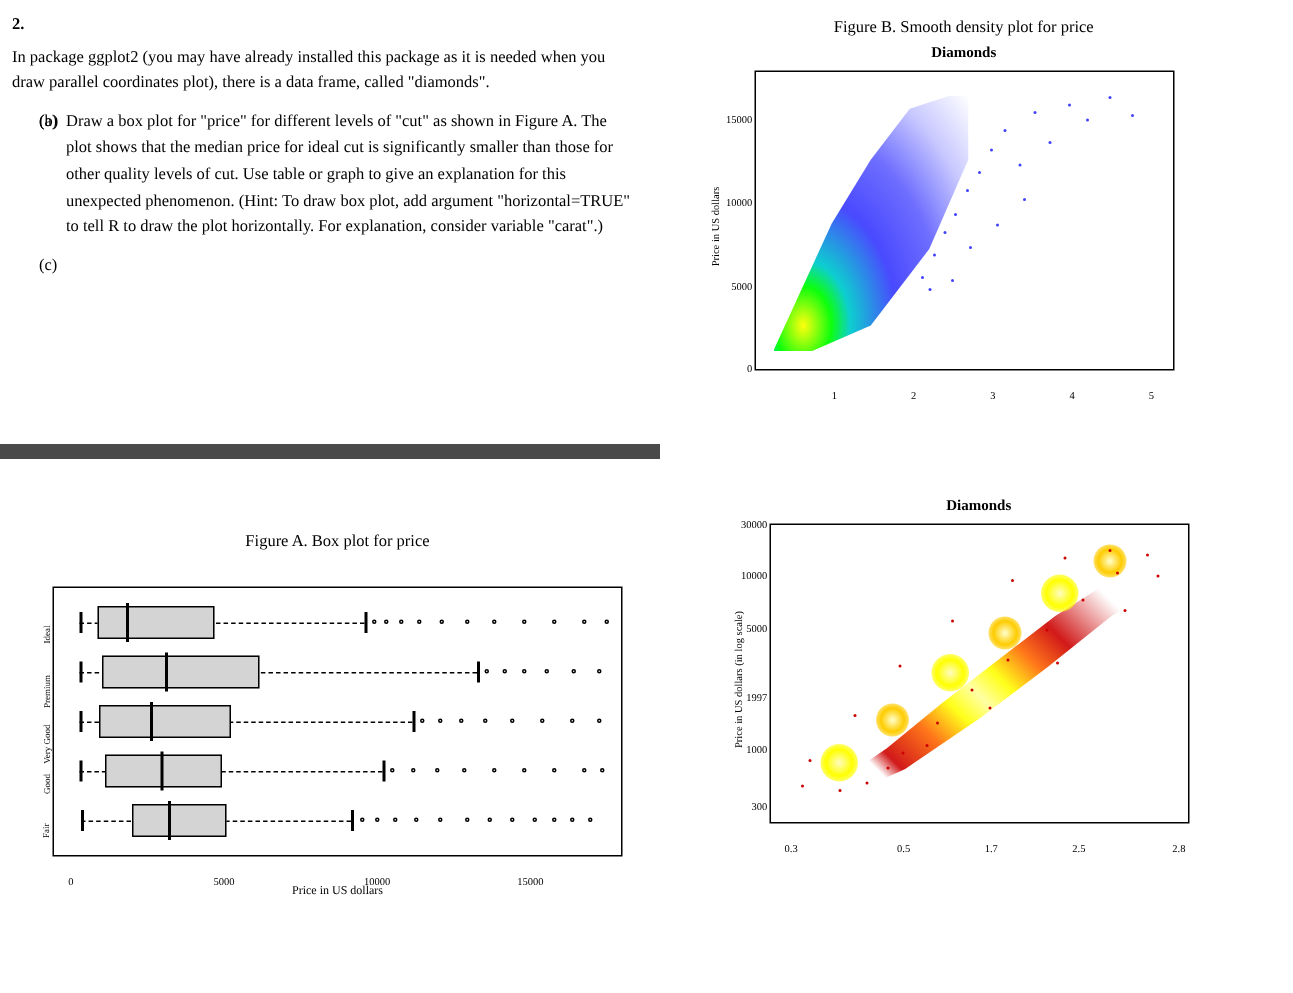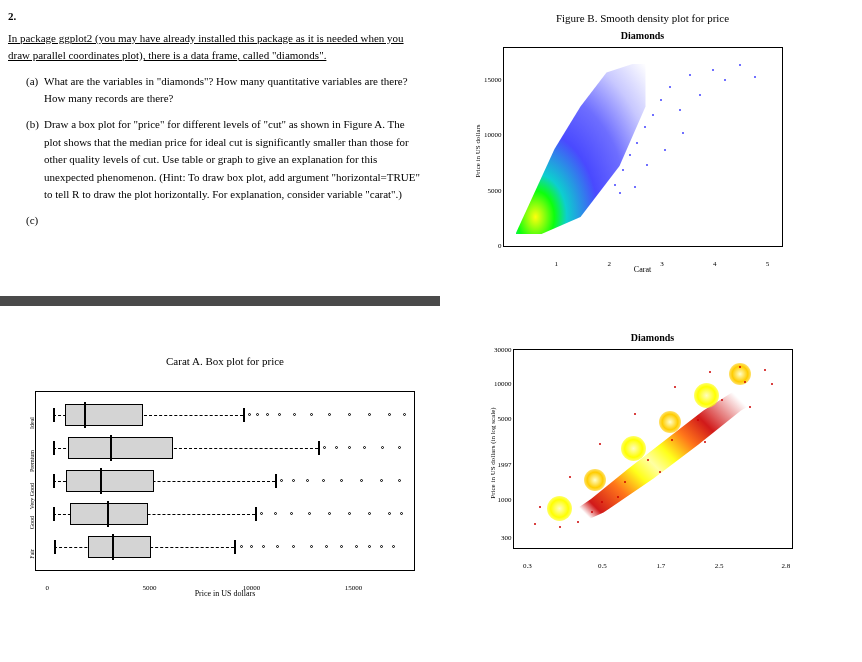--- a/index.html
+++ b/index.html
@@ -24,21 +24,20 @@
       width: 425px;
       padding-right: 10px;
       line-height: 1.6;
     }
     .question-num {
       font-weight: bold;
       margin-bottom: 4px;
     }
     .intro {
       margin-bottom: 8px;
-      text-decoration: underline;
     }
     .sub-item {
       margin-left: 18px;
       margin-bottom: 8px;
       position: relative;
       padding-left: 18px;
     }
     .sub-label {
       position: absolute;
       left: 0;
@@ -248,21 +247,20 @@
 </head>
 <body>
 
 <div class="page">
 
   <div class="top-left">
     <div class="question-num">2.</div>
     <div class="intro">In package ggplot2 (you may have already installed this package as it is needed when you draw parallel coordinates plot), there is a data frame, called "diamonds".</div>
     <div class="sub-item">
       <span class="sub-label">(a)</span>
-      <span>What are the variables in "diamonds"?  How many quantitative variables are there? How many records are there?</span>
     </div>
     <div class="sub-item">
       <span class="sub-label">(b)</span>
       <span>Draw a box plot for "price" for different levels of "cut" as shown in Figure A. The plot shows that the median price for ideal cut is significantly smaller than those for other quality levels of cut. Use table or graph to give an explanation for this unexpected phenomenon. (Hint: To draw box plot, add argument "horizontal=TRUE" to tell R to draw the plot horizontally. For explanation, consider variable "carat".)</span>
     </div>
     <div class="sub-item">
       <span class="sub-label">(c)</span>
     </div>
   </div>
 
@@ -304,26 +302,25 @@
           <div class="ytick" style="bottom:84%;">15000</div>
         </div>
         <div class="scatter-x-ticks">
           <div class="xtick" style="left:19%;">1</div>
           <div class="xtick" style="left:38%;">2</div>
           <div class="xtick" style="left:57%;">3</div>
           <div class="xtick" style="left:76%;">4</div>
           <div class="xtick" style="left:95%;">5</div>
         </div>
       </div>
-      <div class="axis-label" style="margin-top:18px;">Carat</div>
     </div>
   </div>
 
   <div class="bottom-left">
-    <div class="fig-caption">Carat A. Box plot for price</div>
+    <div class="fig-caption">Figure A. Box plot for price</div>
     <div style="position:relative; display:inline-block;">
       
       <div class="boxplot-area">
         <div class="y-labels-box">
           <div class="y-lab-item" style="top:22px;">Ideal</div>
           <div class="y-lab-item" style="top:55px;">Premium</div>
           <div class="y-lab-item" style="top:88px;">Very Good</div>
           <div class="y-lab-item" style="top:121px;">Good</div>
           <div class="y-lab-item" style="top:154px;">Fair</div>
         </div>

